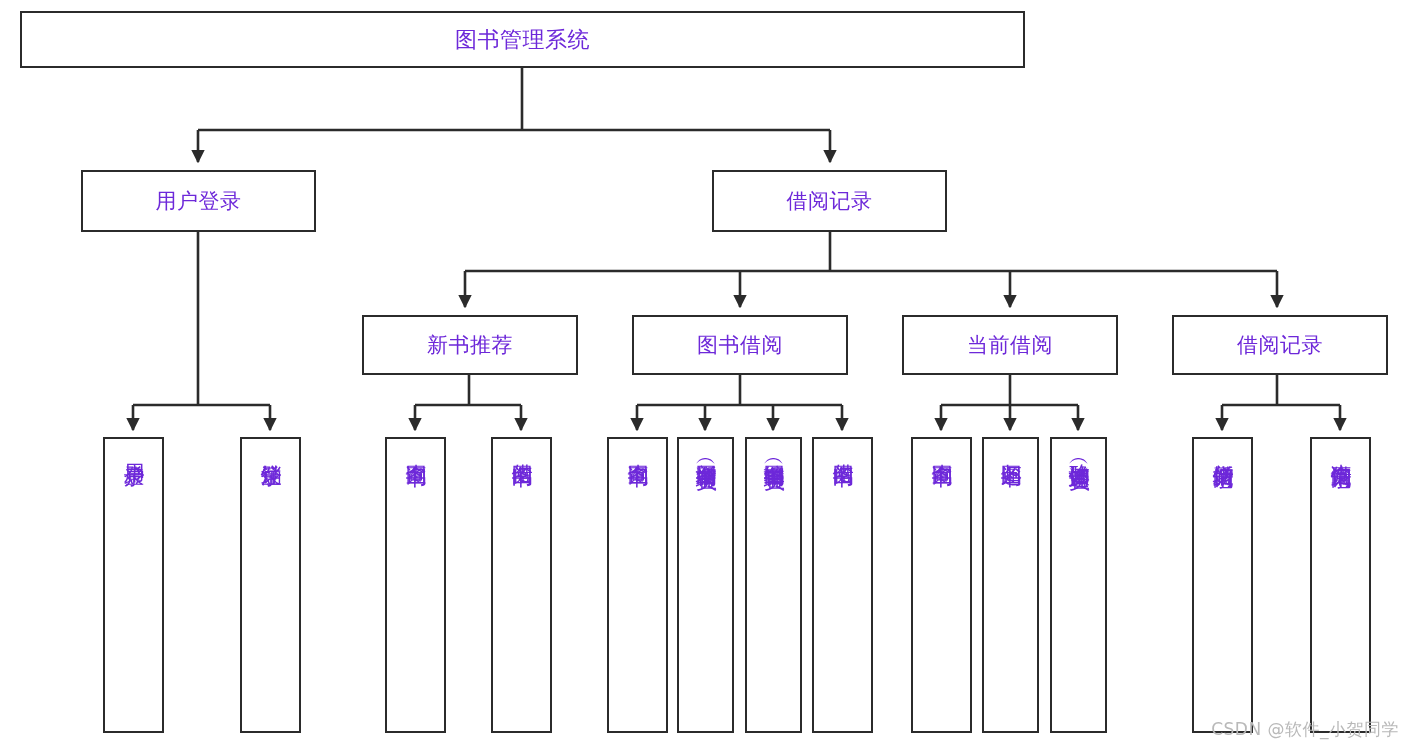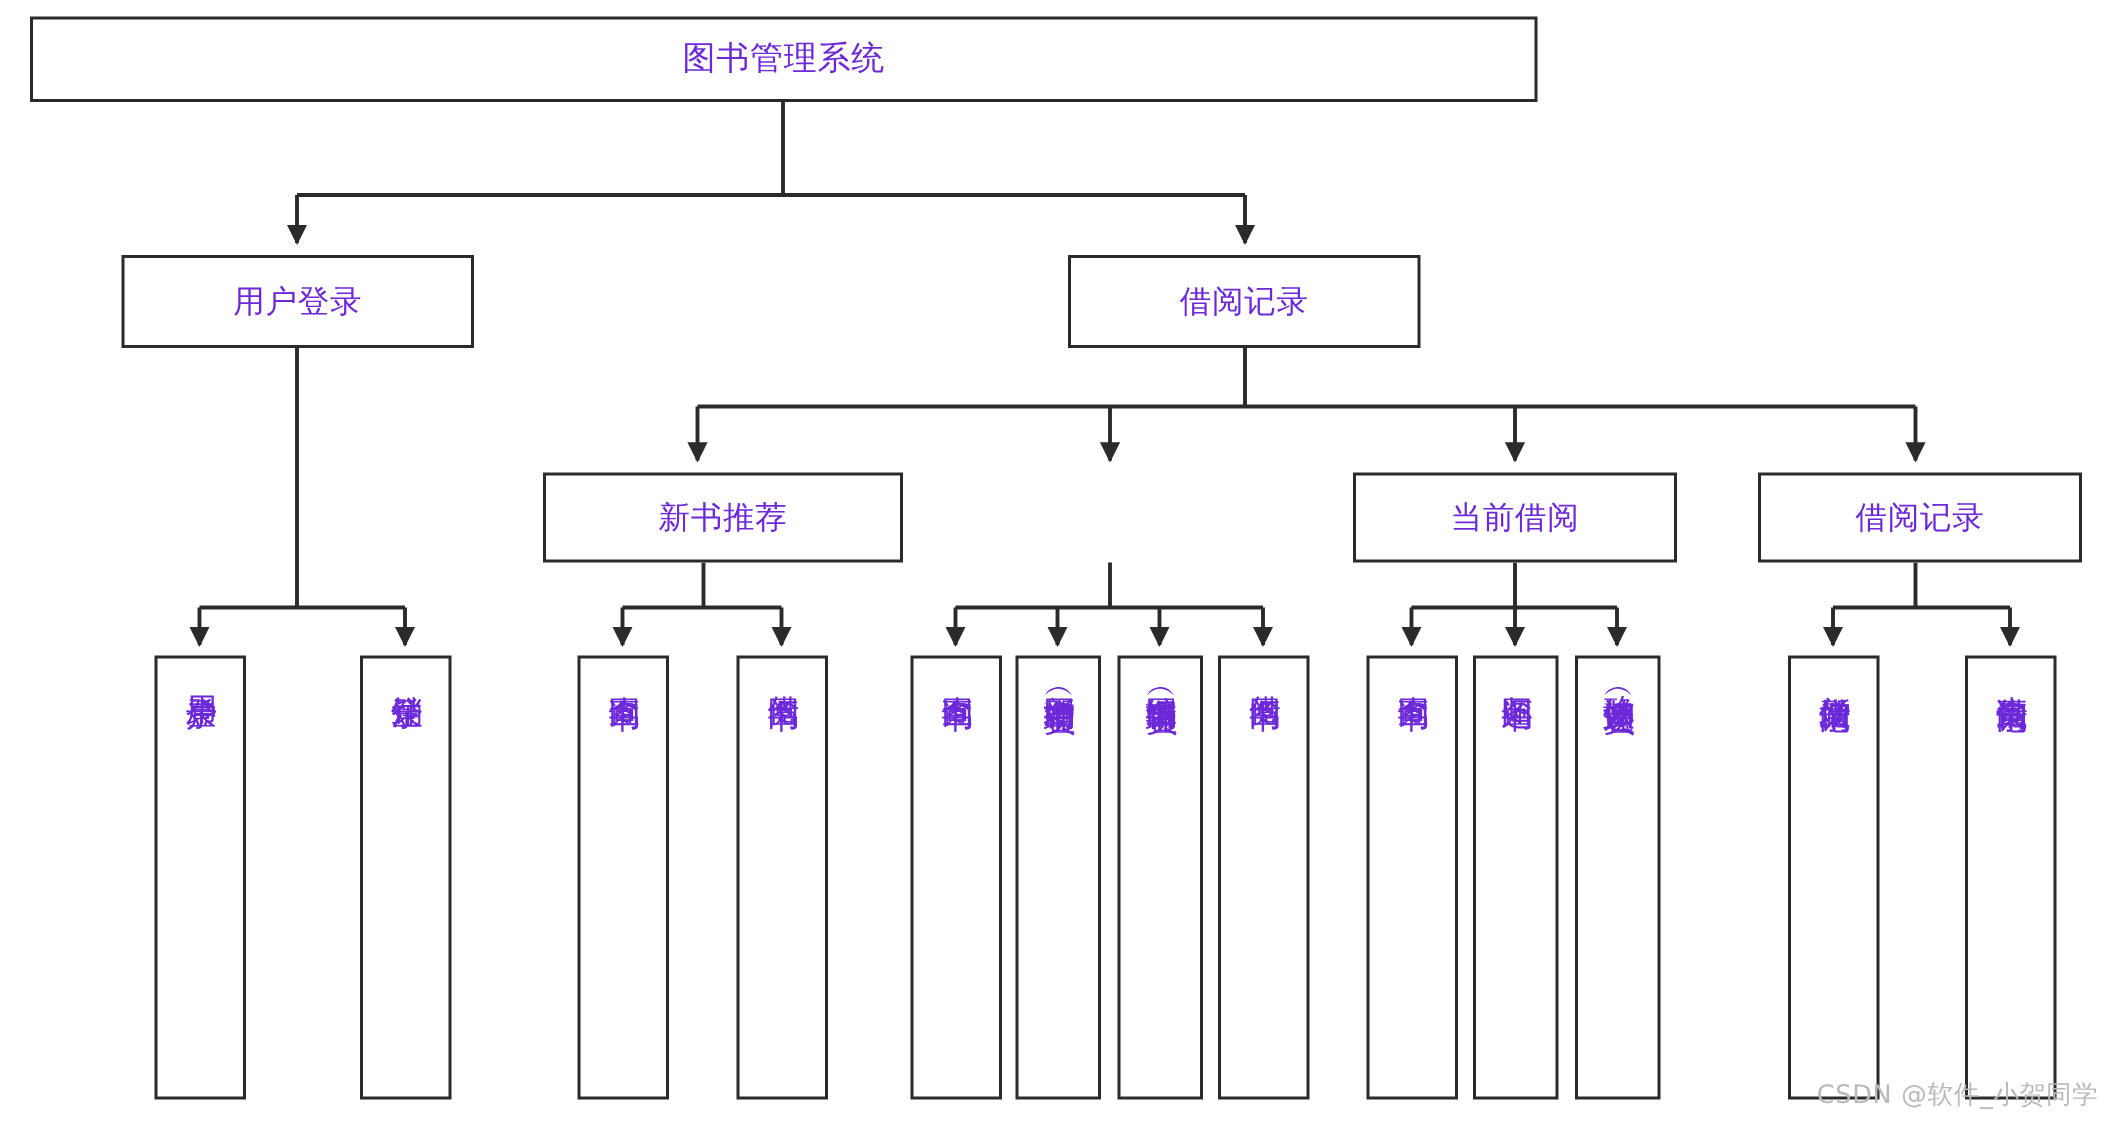--- a/index.html
+++ b/index.html
@@ -124,22 +124,25 @@
     <span class="lbl">图书管理系统</span>
   </div>
 
   <div class="node h-node" style="left:81px;top:170px;width:235px;height:62px;">
     <span class="lbl">用户登录</span>
   </div>
   <div class="node h-node" style="left:712px;top:170px;width:235px;height:62px;">
     <span class="lbl">借阅记录</span>
   </div>
 
-  <div class="node h-node" style="left:362px;top:315px;width:240px;height:60px;">
+  <div class="node h-node" style="left:362px;top:315px;width:216px;height:60px;">
     <span class="lbl">新书推荐</span>
+  </div>
+  <div class="node h-node" style="left:632px;top:315px;width:216px;height:60px;">
+    <span class="lbl">图书借阅</span>
   </div>
   <div class="node h-node" style="left:902px;top:315px;width:216px;height:60px;">
     <span class="lbl">当前借阅</span>
   </div>
   <div class="node h-node" style="left:1172px;top:315px;width:216px;height:60px;">
     <span class="lbl">借阅记录</span>
   </div>
 
   <div class="node v-node" style="left:103px;top:437px;width:61px;height:296px;">
     <span class="lbl">用户登录</span>

